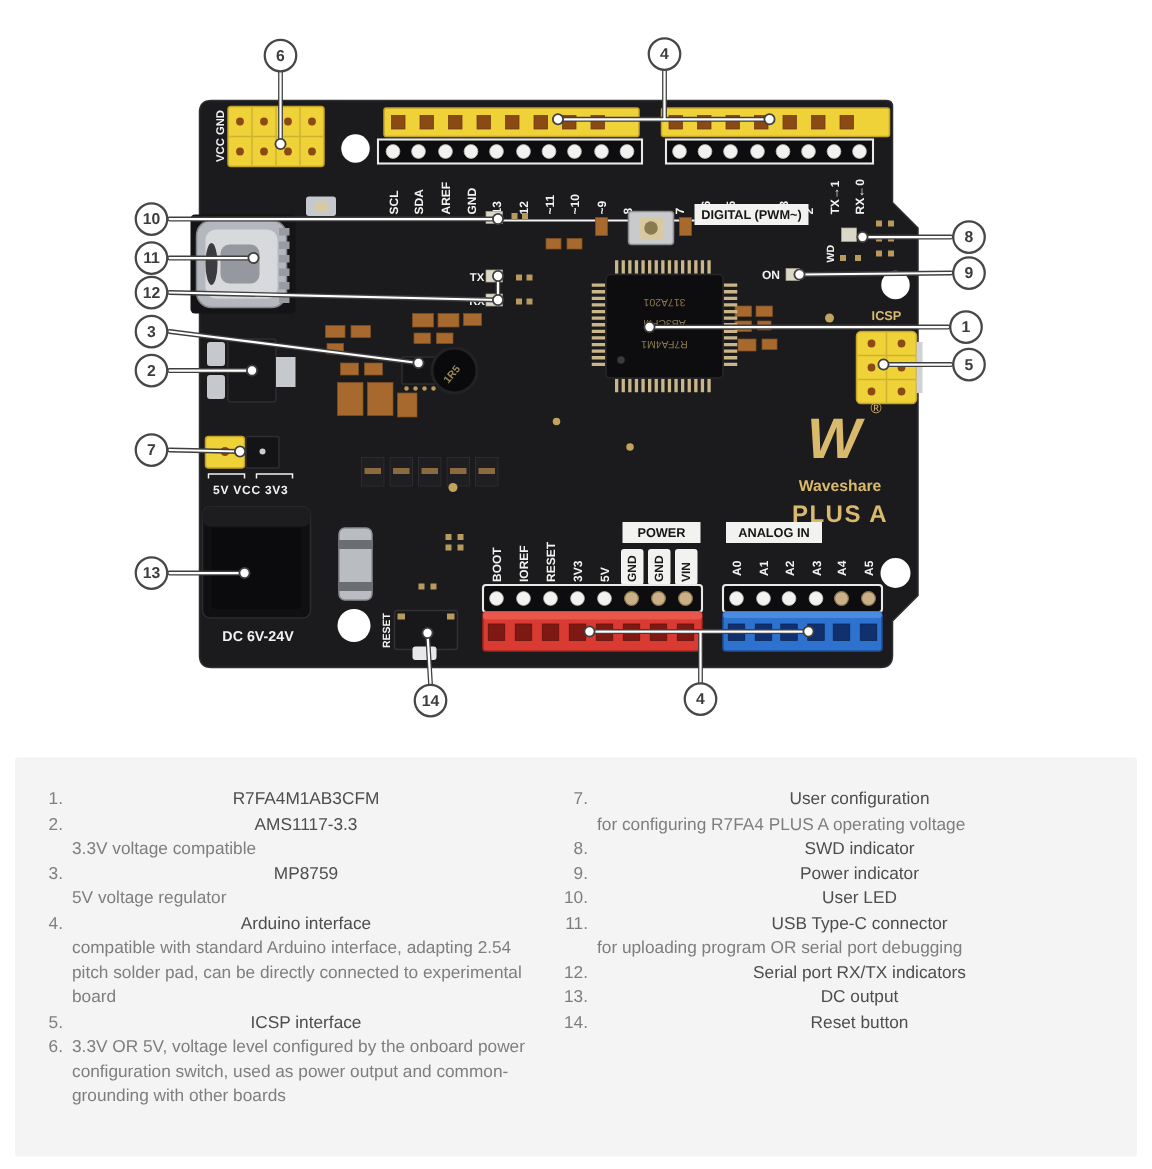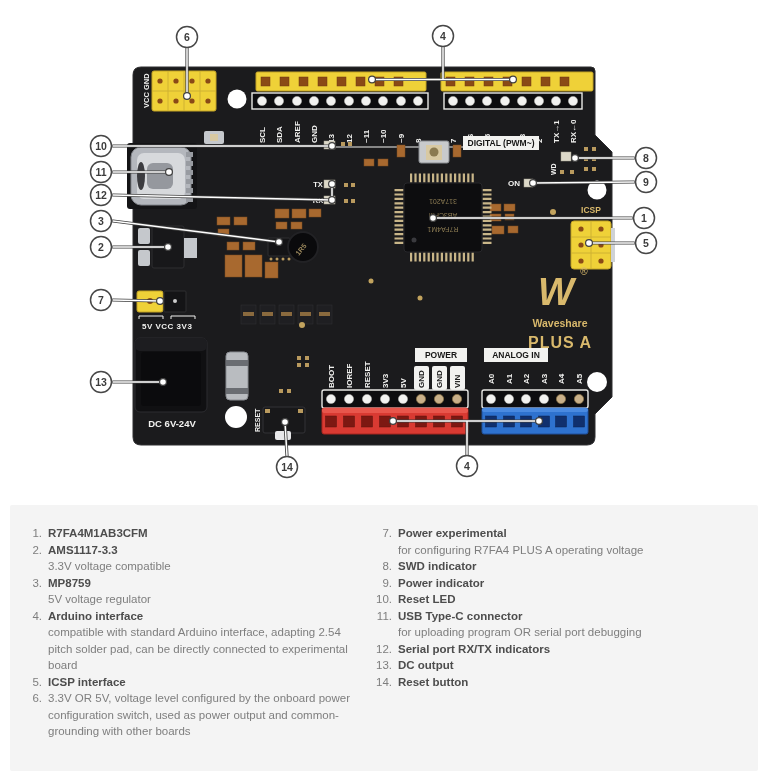--- a/index.html
+++ b/index.html
@@ -8,21 +8,21 @@
   svg text{font-family:"Liberation Sans",sans-serif;}
   .legend{position:absolute;left:10px;top:505px;width:748px;height:266px;background:#f4f4f4;
           box-sizing:border-box;padding:20px 10px 0 14px;display:flex;border-radius:2px;}
   .col{display:flex;flex-direction:column;}
   .col-left{width:336px;}
   .col-right{flex:1;margin-left:6px;}
   .li{display:flex;font-size:11.5px;line-height:16.5px;}
   .num{color:#7e7e7e;flex:0 0 18px;text-align:right;margin-right:6px;}
   .col-right .num{flex:0 0 26px;}
   .itm{flex:1;}
-  .t{font-weight:bold;color:#4d4d4d;}
+  .t{font-weight:normal;color:#4d4d4d;text-align:center;}
   .d{color:#7e7e7e;}
   .d:empty{display:none;}
 </style>
 </head>
 <body>
 
 <div class="stage">
 
 <svg width="768" height="500" viewBox="0 0 768 500">
 
@@ -582,40 +582,40 @@
           <span class="num">6.</span>
           <div class="itm">
             <div class="d">3.3V OR 5V, voltage level configured by the onboard power configuration switch, used as power output and common-grounding with other boards</div>
           </div>
         </div>
   </div>
   <div class="col col-right">
     <div class="li">
           <span class="num">7.</span>
           <div class="itm">
-            <div class="t">Power experimental</div>
+            <div class="t">User configuration</div>
             <div class="d">for configuring R7FA4 PLUS A operating voltage</div>
           </div>
         </div>
     <div class="li">
           <span class="num">8.</span>
           <div class="itm">
             <div class="t">SWD indicator</div>
           </div>
         </div>
     <div class="li">
           <span class="num">9.</span>
           <div class="itm">
             <div class="t">Power indicator</div>
           </div>
         </div>
     <div class="li">
           <span class="num">10.</span>
           <div class="itm">
-            <div class="t">Reset LED</div>
+            <div class="t">User LED</div>
           </div>
         </div>
     <div class="li">
           <span class="num">11.</span>
           <div class="itm">
             <div class="t">USB Type-C connector</div>
             <div class="d">for uploading program OR serial port debugging</div>
           </div>
         </div>
     <div class="li">

